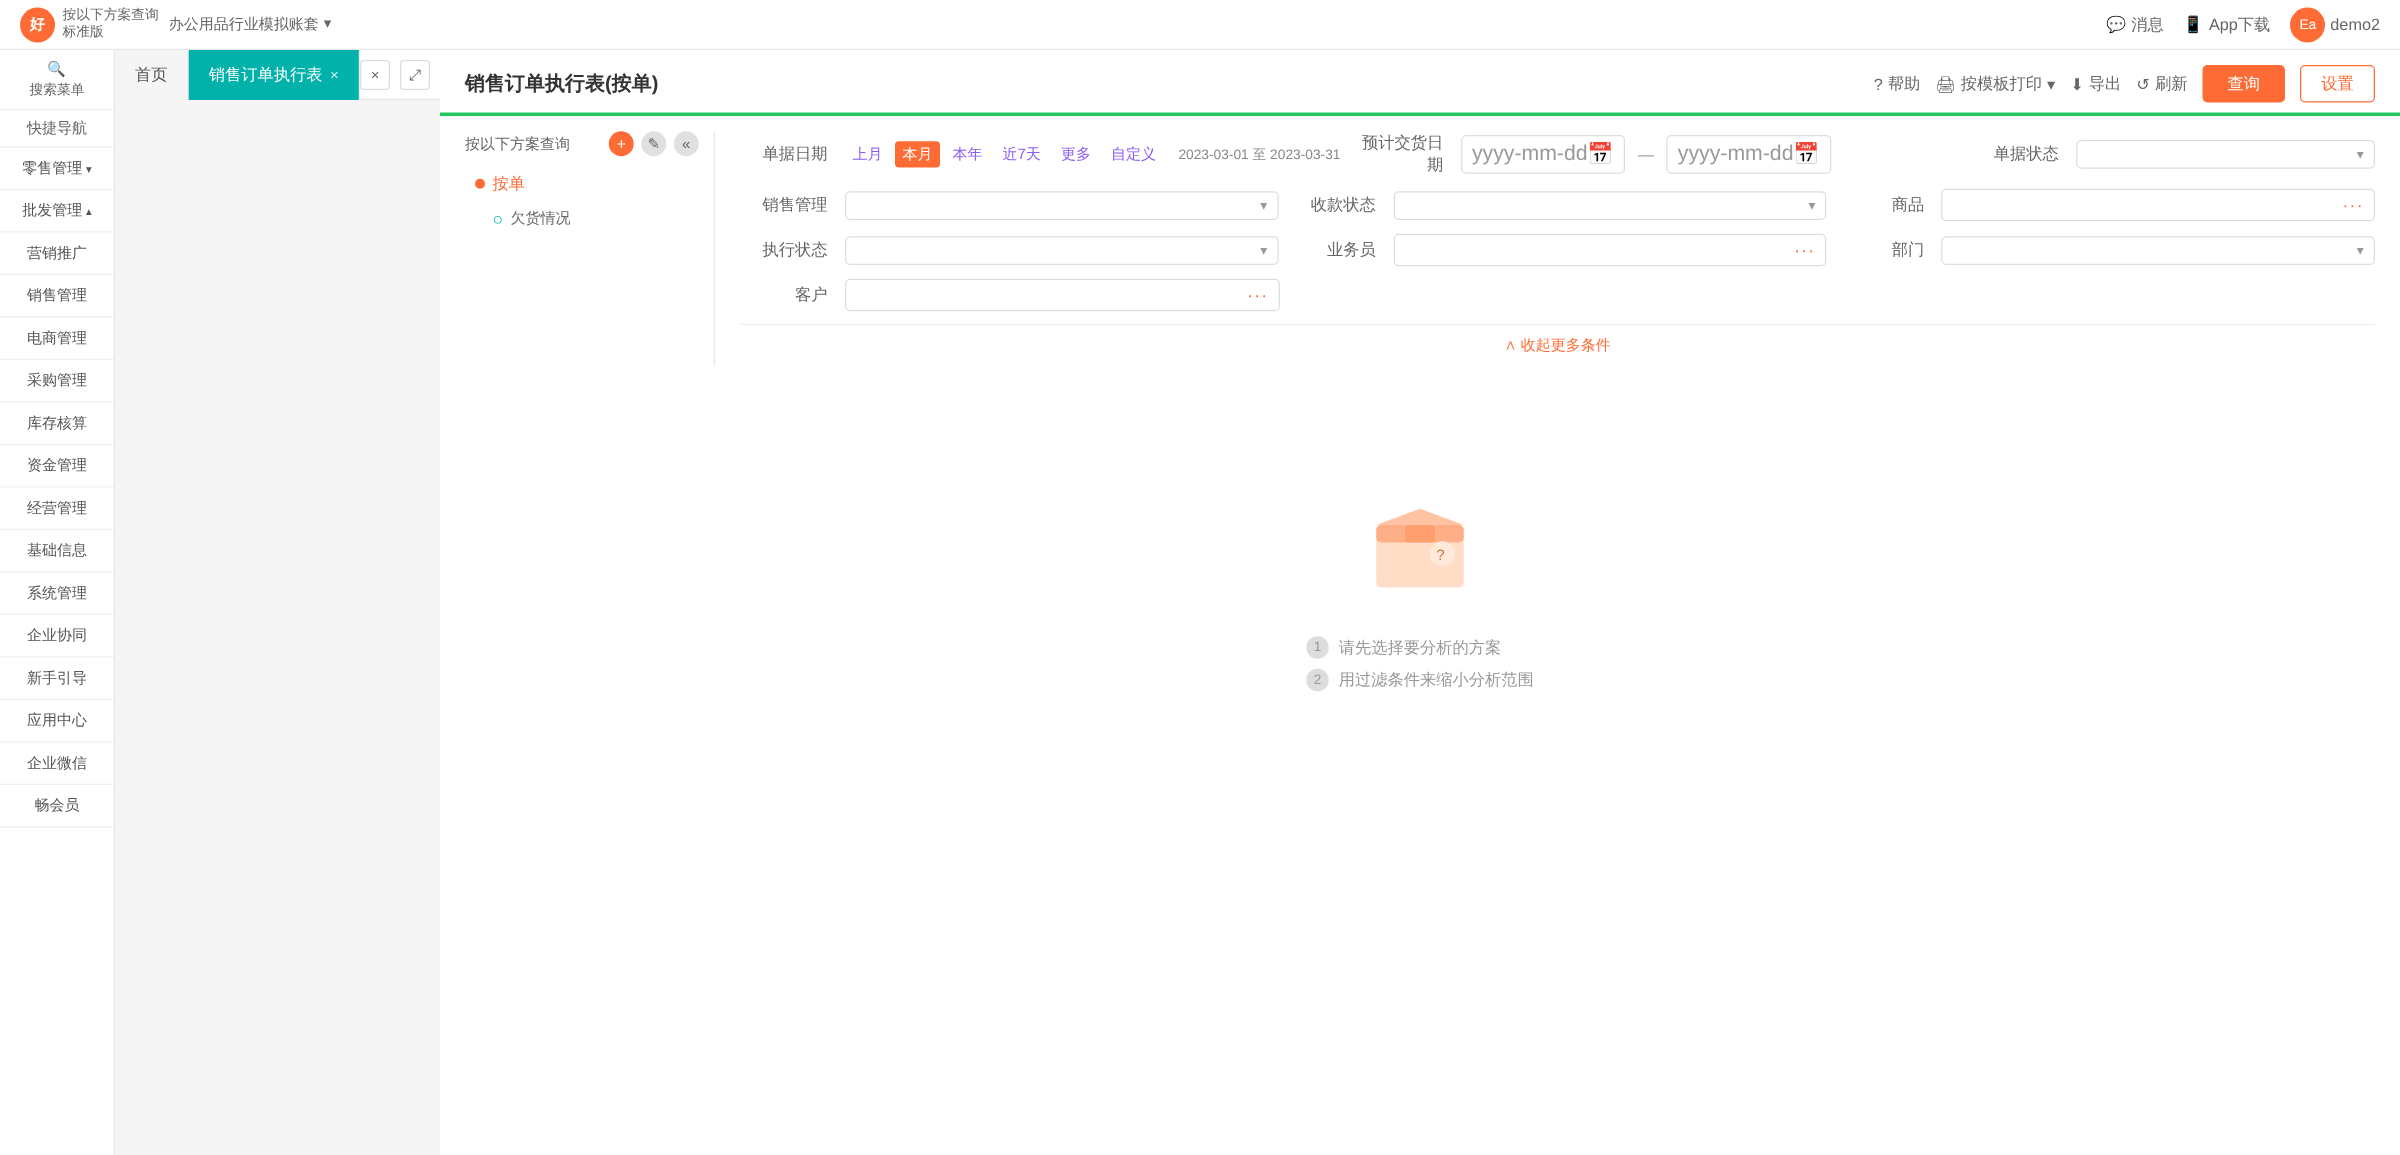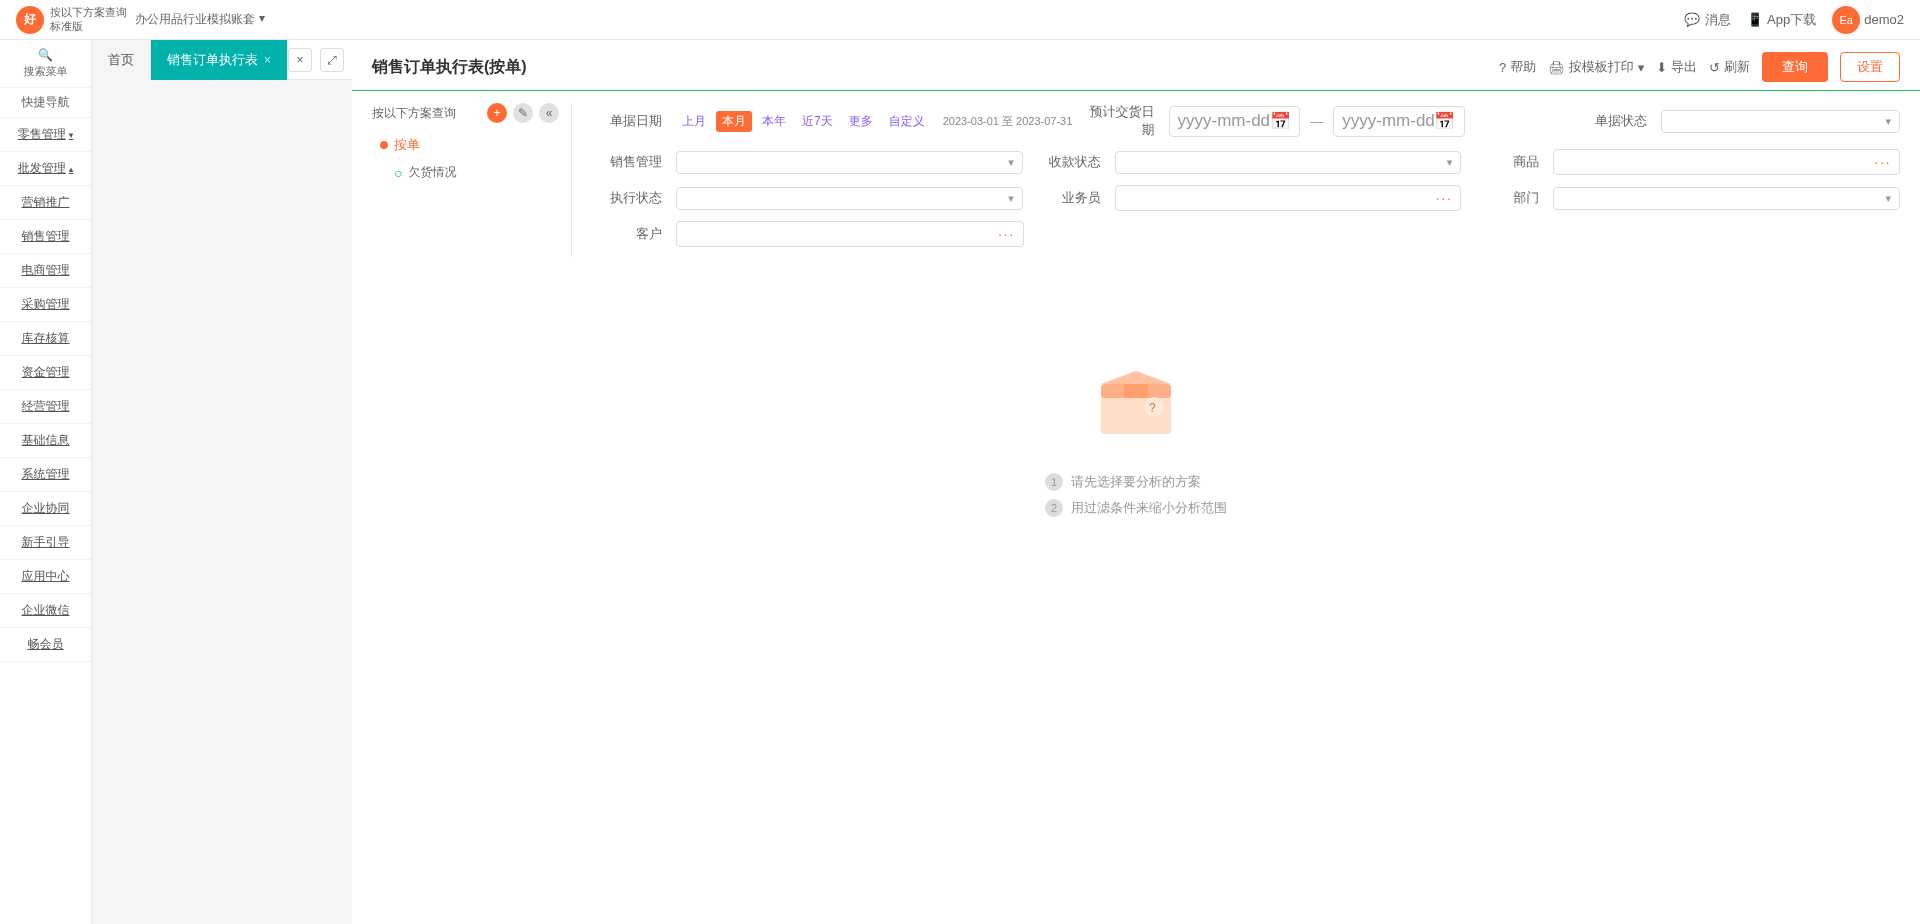--- a/index.html
+++ b/index.html
@@ -37,21 +37,21 @@
     .tab-item .close-btn { font-size: 12px; opacity: 0.8; }
     .tab-home { background: #f5f5f5; }
     .tab-bar-right { margin-left: auto; display: flex; align-items: center; padding-right: 8px; gap: 8px; }
     .tab-action-btn { width: 24px; height: 24px; border: 1px solid #ddd; border-radius: 3px; display: flex; align-items: center; justify-content: center; cursor: pointer; color: #666; font-size: 12px; }
 
     
     .page-content { flex: 1; overflow: auto; background: #f5f5f5; padding: 0; }
     .page-inner { background: #fff; margin: 0; min-height: 100%; }
 
     
-    .page-header { padding: 12px 20px 8px; display: flex; align-items: center; justify-content: space-between; border-bottom: 1px solid #22c55e; }
+    .page-header { padding: 12px 20px 8px; display: flex; align-items: center; justify-content: space-between; border-bottom: 3px solid #22c55e; }
     .page-title { font-size: 16px; font-weight: bold; color: #333; }
     .page-header-actions { display: flex; align-items: center; gap: 12px; font-size: 13px; color: #666; }
     .header-action { display: flex; align-items: center; gap: 4px; cursor: pointer; }
     .btn-query { background: #ff6b35; color: white; border: none; padding: 6px 20px; border-radius: 4px; cursor: pointer; font-size: 13px; }
     .btn-set { background: white; color: #ff6b35; border: 1px solid #ff6b35; padding: 5px 16px; border-radius: 4px; cursor: pointer; font-size: 13px; }
 
     
     .filter-area { padding: 12px 20px; background: #fff; }
     .filter-layout { display: flex; gap: 0; }
     .filter-left { width: 200px; flex-shrink: 0; border-right: 1px solid #e8e8e8; padding-right: 12px; }
@@ -85,21 +85,21 @@
 
     
     .empty-state { display: flex; flex-direction: column; align-items: center; justify-content: center; padding: 80px 20px; gap: 20px; }
     .empty-illustration { width: 100px; height: 100px; position: relative; }
     .empty-steps { color: #999; font-size: 13px; line-height: 2; }
     .empty-step { display: flex; align-items: center; gap: 8px; }
     .step-num { width: 18px; height: 18px; border-radius: 50%; background: #ddd; color: #999; font-size: 11px; display: flex; align-items: center; justify-content: center; }
 
     
     .sidebar-section { border-bottom: 1px solid #f0f0f0; }
-    .sidebar-main-item { padding: 8px 4px; text-align: center; font-size: 12px; color: #555; cursor: pointer; display: flex; align-items: center; justify-content: center; gap: 3px; text-decoration: underline; }
+    .sidebar-main-item { padding: 8px 4px; text-align: center; font-size: 12px; color: #555; cursor: pointer; display: flex; align-items: center; justify-content: center; gap: 3px; }
   </style>
 </head>
 <body>
 
 <div class="top-bar">
   <div class="top-bar-left">
     <div class="logo-area">
       <div class="logo-icon">好</div>
       <div class="logo-text">
         <div>按以下方案查询</div>
@@ -298,21 +298,21 @@
                 <div class="filter-cell" style="flex:1.5;align-items:center;gap:6px;">
                   <span class="filter-cell-label">单据日期</span>
                   <div class="date-shortcuts">
                     <span class="date-shortcut">上月</span>
                     <span class="date-shortcut active">本月</span>
                     <span class="date-shortcut">本年</span>
                     <span class="date-shortcut">近7天</span>
                     <span class="date-shortcut">更多</span>
                     <span class="date-shortcut">自定义</span>
                   </div>
-                  <span style="font-size:11px;color:#888;">2023-03-01 至 2023-07-31</span>
+                  <span style="font-size:11px;color:#888;">2023-03-01 至 2023-03-31</span>
                 </div>
 
                 <div class="filter-cell" style="flex:1.5;align-items:center;gap:6px;">
                   <span class="filter-cell-label">预计交货日期</span>
                   <div class="date-input">
                     <span>yyyy-mm-dd</span>
                     <span>📅</span>
                   </div>
                   <span class="date-sep">—</span>
                   <div class="date-input">
@@ -381,20 +381,24 @@
               <div class="filter-row">
                 <div class="filter-cell" style="flex:1;align-items:center;gap:6px;max-width:33%;">
                   <span class="filter-cell-label">客户</span>
                   <div class="select-field">
                     <span></span>
                     <span class="dots">···</span>
                   </div>
                 </div>
               </div>
 
+              <div class="collapse-bar">
+                <span>∧</span>
+                <span>收起更多条件</span>
+              </div>
             </div>
           </div>
         </div>
 
         <div class="empty-state">
           <div class="empty-illustration">
             <svg width="100" height="100" viewBox="0 0 100 100">
               <rect x="15" y="35" width="70" height="50" rx="4" fill="#ffd4b8" opacity="0.8"></rect>
               <rect x="15" y="35" width="70" height="14" rx="4" fill="#ffaa80" opacity="0.9"></rect>
               <polygon points="15,35 50,22 85,35" fill="#ffbb99" opacity="0.9"></polygon>

